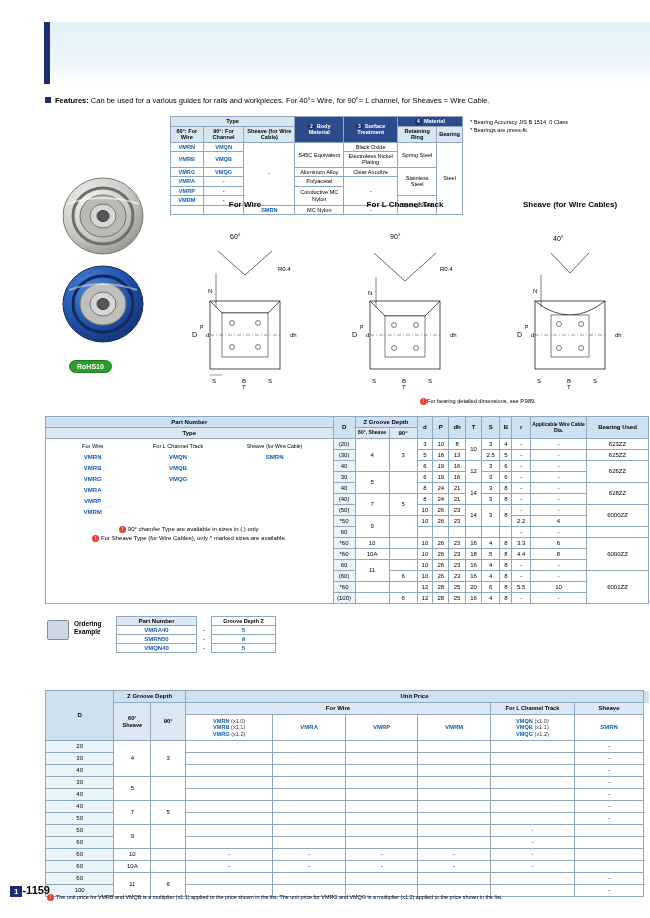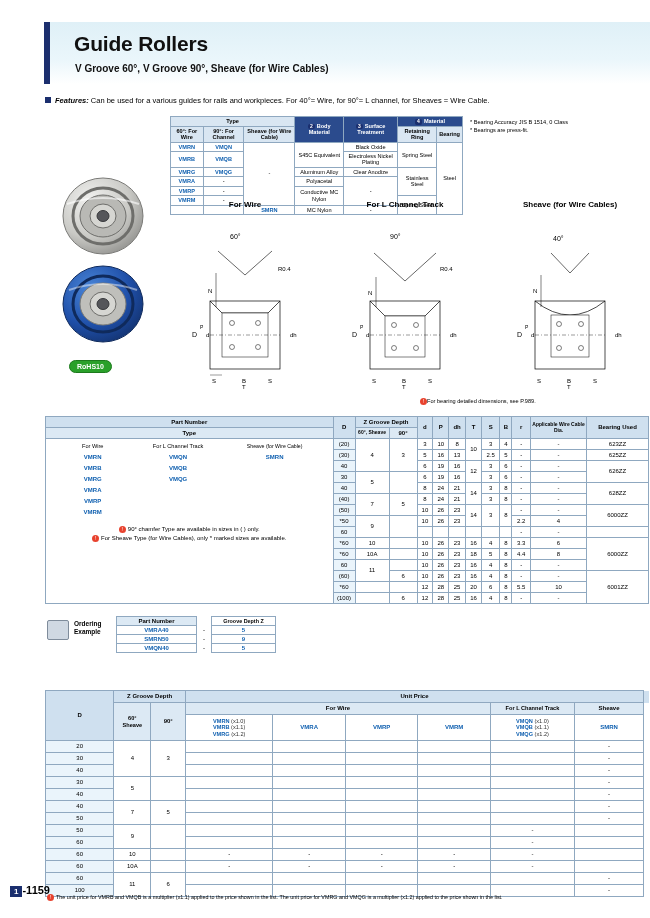--- a/index.html
+++ b/index.html
@@ -26,21 +26,21 @@
     font-size: 21px; font-weight: bold; color: #111; letter-spacing: -0.2px;
   }
   .hdr-sub {
     position: absolute; left: 25px; top: 41px;
     font-size: 10px; font-weight: bold; color: #111;
   }
 
   
   .feat { position: absolute; left: 45px; top: 96px; font-size: 7.5px; }
   .feat .sq { display:inline-block; width:6px; height:6px; background:#1b2f6e; margin-right:4px; }
-  .feat b { font-weight: bold; font-style: italic; }
+  .feat b { font-weight: bold; }
 
   
   .photo-col { position: absolute; left: 45px; top: 112px; width: 118px; height: 290px; }
   .roller-img { position: absolute; left: 12px; top: 62px; width: 92px; height: 84px; }
   .roller-img2 { position: absolute; left: 12px; top: 150px; width: 92px; height: 84px; }
   .rohs {
     position: absolute; left: 24px; top: 248px;
     background: #2aa02a; color: #fff; border-radius: 8px;
     font-size: 7px; font-weight: bold; padding: 2px 7px;
     border: 1px solid #1d7a1d;
@@ -110,22 +110,20 @@
   .pagenum .blk { display:inline-block; background:#1b2f6e; color:#fff;
                   font-size:8px; font-weight:bold; padding:1px 4px; }
   .pagenum .num { font-size:11px; font-weight:bold; }
 </style>
 </head>
 <body>
 
 <div class="page">
 
   <div class="hdr">
-    <div class="hdr-title">Guide Rollers</div>
-    <div class="hdr-sub">V Groove 60°, V Groove 90°, Sheave (for Wire Cables)</div>
   </div>
 
   <div class="feat">
     <span class="sq"></span><b>Features:</b>
     <span>Can be used for a various guides for rails and workpieces. For 40°= Wire, for 90°= L channel, for Sheaves = Wire Cable.</span>
   </div>
 
   <div class="photo-col">
     <svg class="roller-img" viewBox="0 0 92 84">
       <defs>

